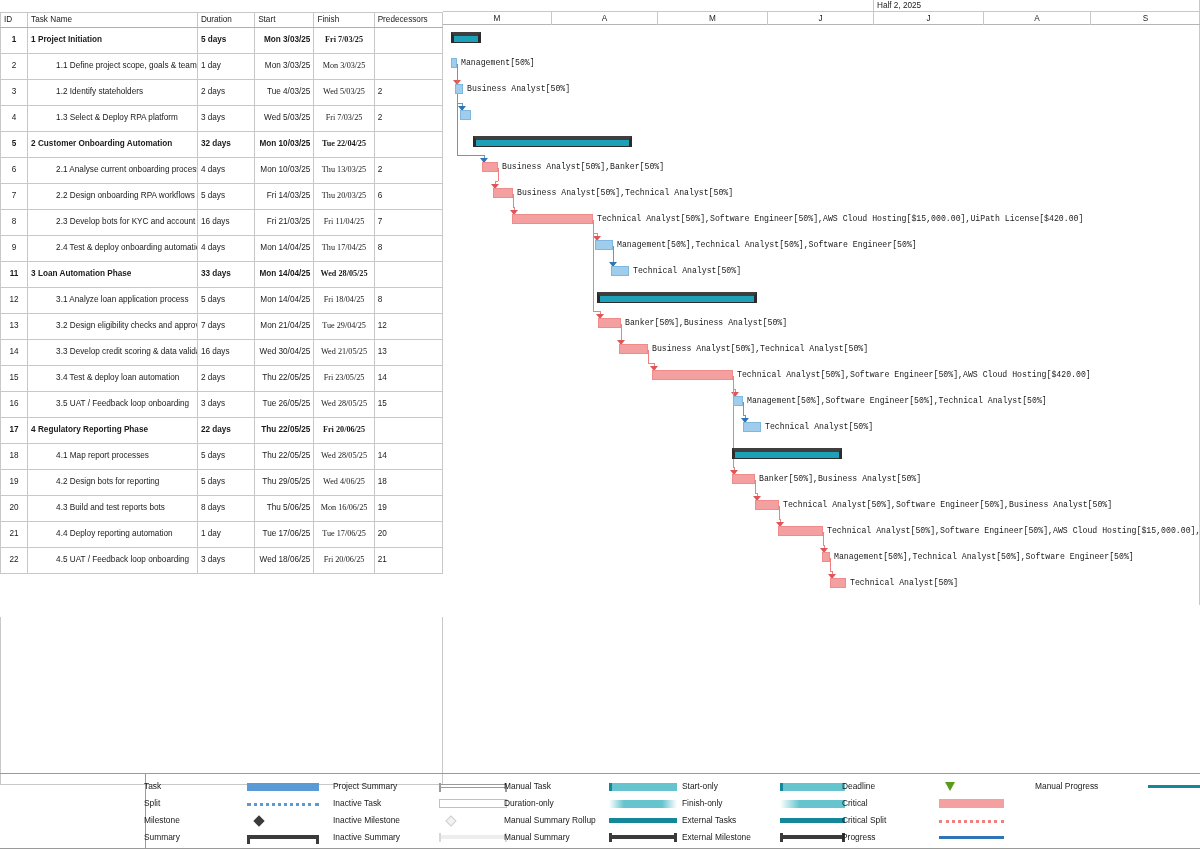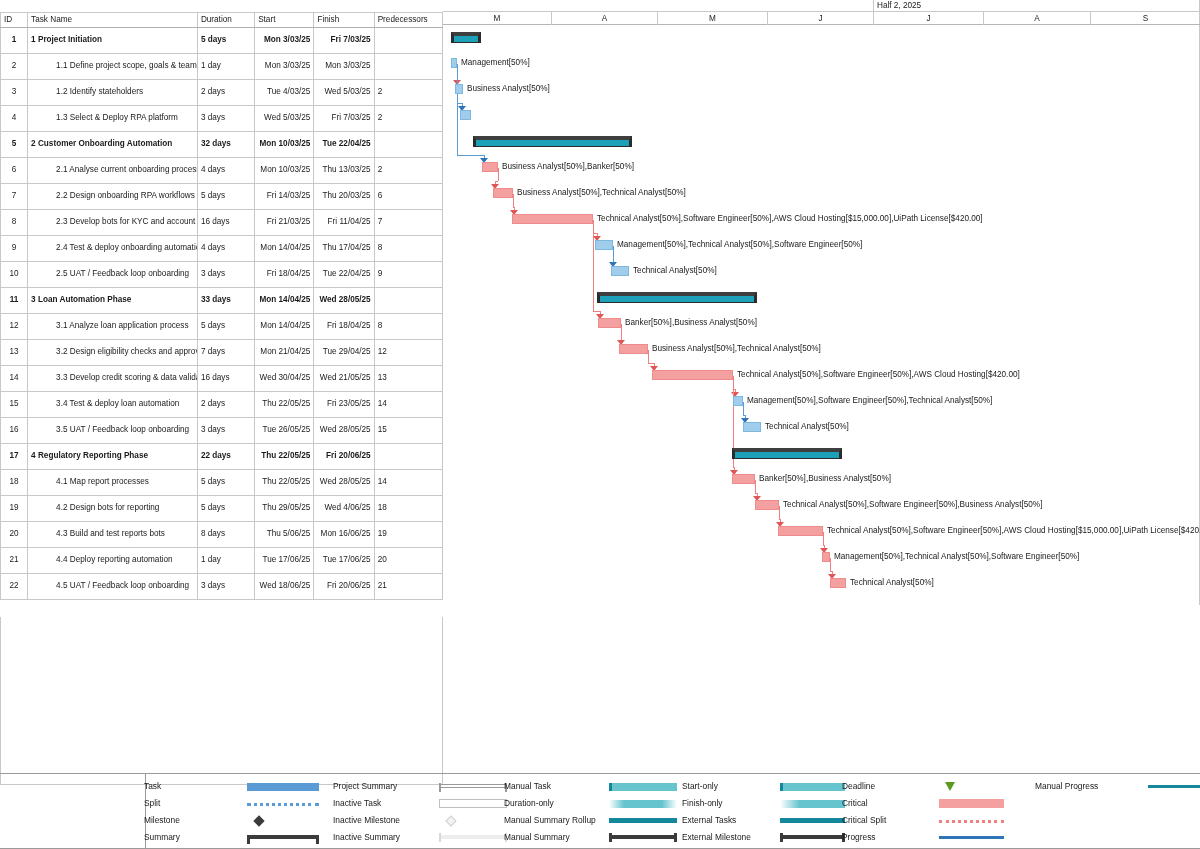--- a/index.html
+++ b/index.html
@@ -48,21 +48,21 @@
   }
   table.grid tbody td {
     height: 26px;
     line-height: 17px;
     padding-top: 3px;
   }
   td.c-id { width: 27px; text-align: center; }
   td.c-name { width: 169px; }
   td.c-dur { width: 57px; text-align: left; }
   td.c-start { width: 59px; text-align: right; }
-  td.c-finish { width: 60px; text-align: right; }
+  td.c-finish { width: 60px; text-align: center; font-family: Liberation Serif, serif; }
   td.c-pred { width: 68px; text-align: left; }
   th.c-id { width: 27px; }
   th.c-name { width: 169px; }
   th.c-dur { width: 57px; margin-top: 6px; }
   th.c-start { width: 59px; }
   th.c-finish { width: 60px; }
   th.c-pred { width: 68px; }
 
   tr.summary td { font-weight: bold; }
   tr.summary td.c-start { text-align: right; }
@@ -114,21 +114,21 @@
     color: #1a1a1a;
     line-height: 14px;
     text-align: center;
     border-left: 1px solid #c8c8c8;
   }
   .tl-mon.first { border-left: none; }
 
   #gantt-body {
     position: absolute;
     left: 0; top: 25px;
-    width: 757px; height: 580px;
+    width: 757px; height: 580px; font-family: Liberation Mono, monospace;
   }
 
   
   .bar {
     position: absolute;
     height: 10px;
   }
   .bar.task {            
     background: #9FCDEB;
     border: 1px solid #7FB8DF;
@@ -388,28 +388,20 @@
             <td class="c-finish">Fri 11/04/25</td>
             <td class="c-pred">7</td>
           </tr>
           <tr class="">
             <td class="c-id">9</td>
             <td class="c-name indent">2.4 Test &amp; deploy onboarding automation</td>
             <td class="c-dur">4 days</td>
             <td class="c-start">Mon 14/04/25</td>
             <td class="c-finish">Thu 17/04/25</td>
             <td class="c-pred">8</td>
-          </tr>
-          <tr class="">
-            <td class="c-id">10</td>
-            <td class="c-name indent">2.5 UAT / Feedback loop onboarding</td>
-            <td class="c-dur">3 days</td>
-            <td class="c-start">Fri 18/04/25</td>
-            <td class="c-finish">Tue 22/04/25</td>
-            <td class="c-pred">9</td>
           </tr>
           <tr class="summary">
             <td class="c-id">11</td>
             <td class="c-name">3 Loan Automation Phase</td>
             <td class="c-dur">33 days</td>
             <td class="c-start">Mon 14/04/25</td>
             <td class="c-finish">Wed 28/05/25</td>
             <td class="c-pred"></td>
           </tr>
           <tr class="">

